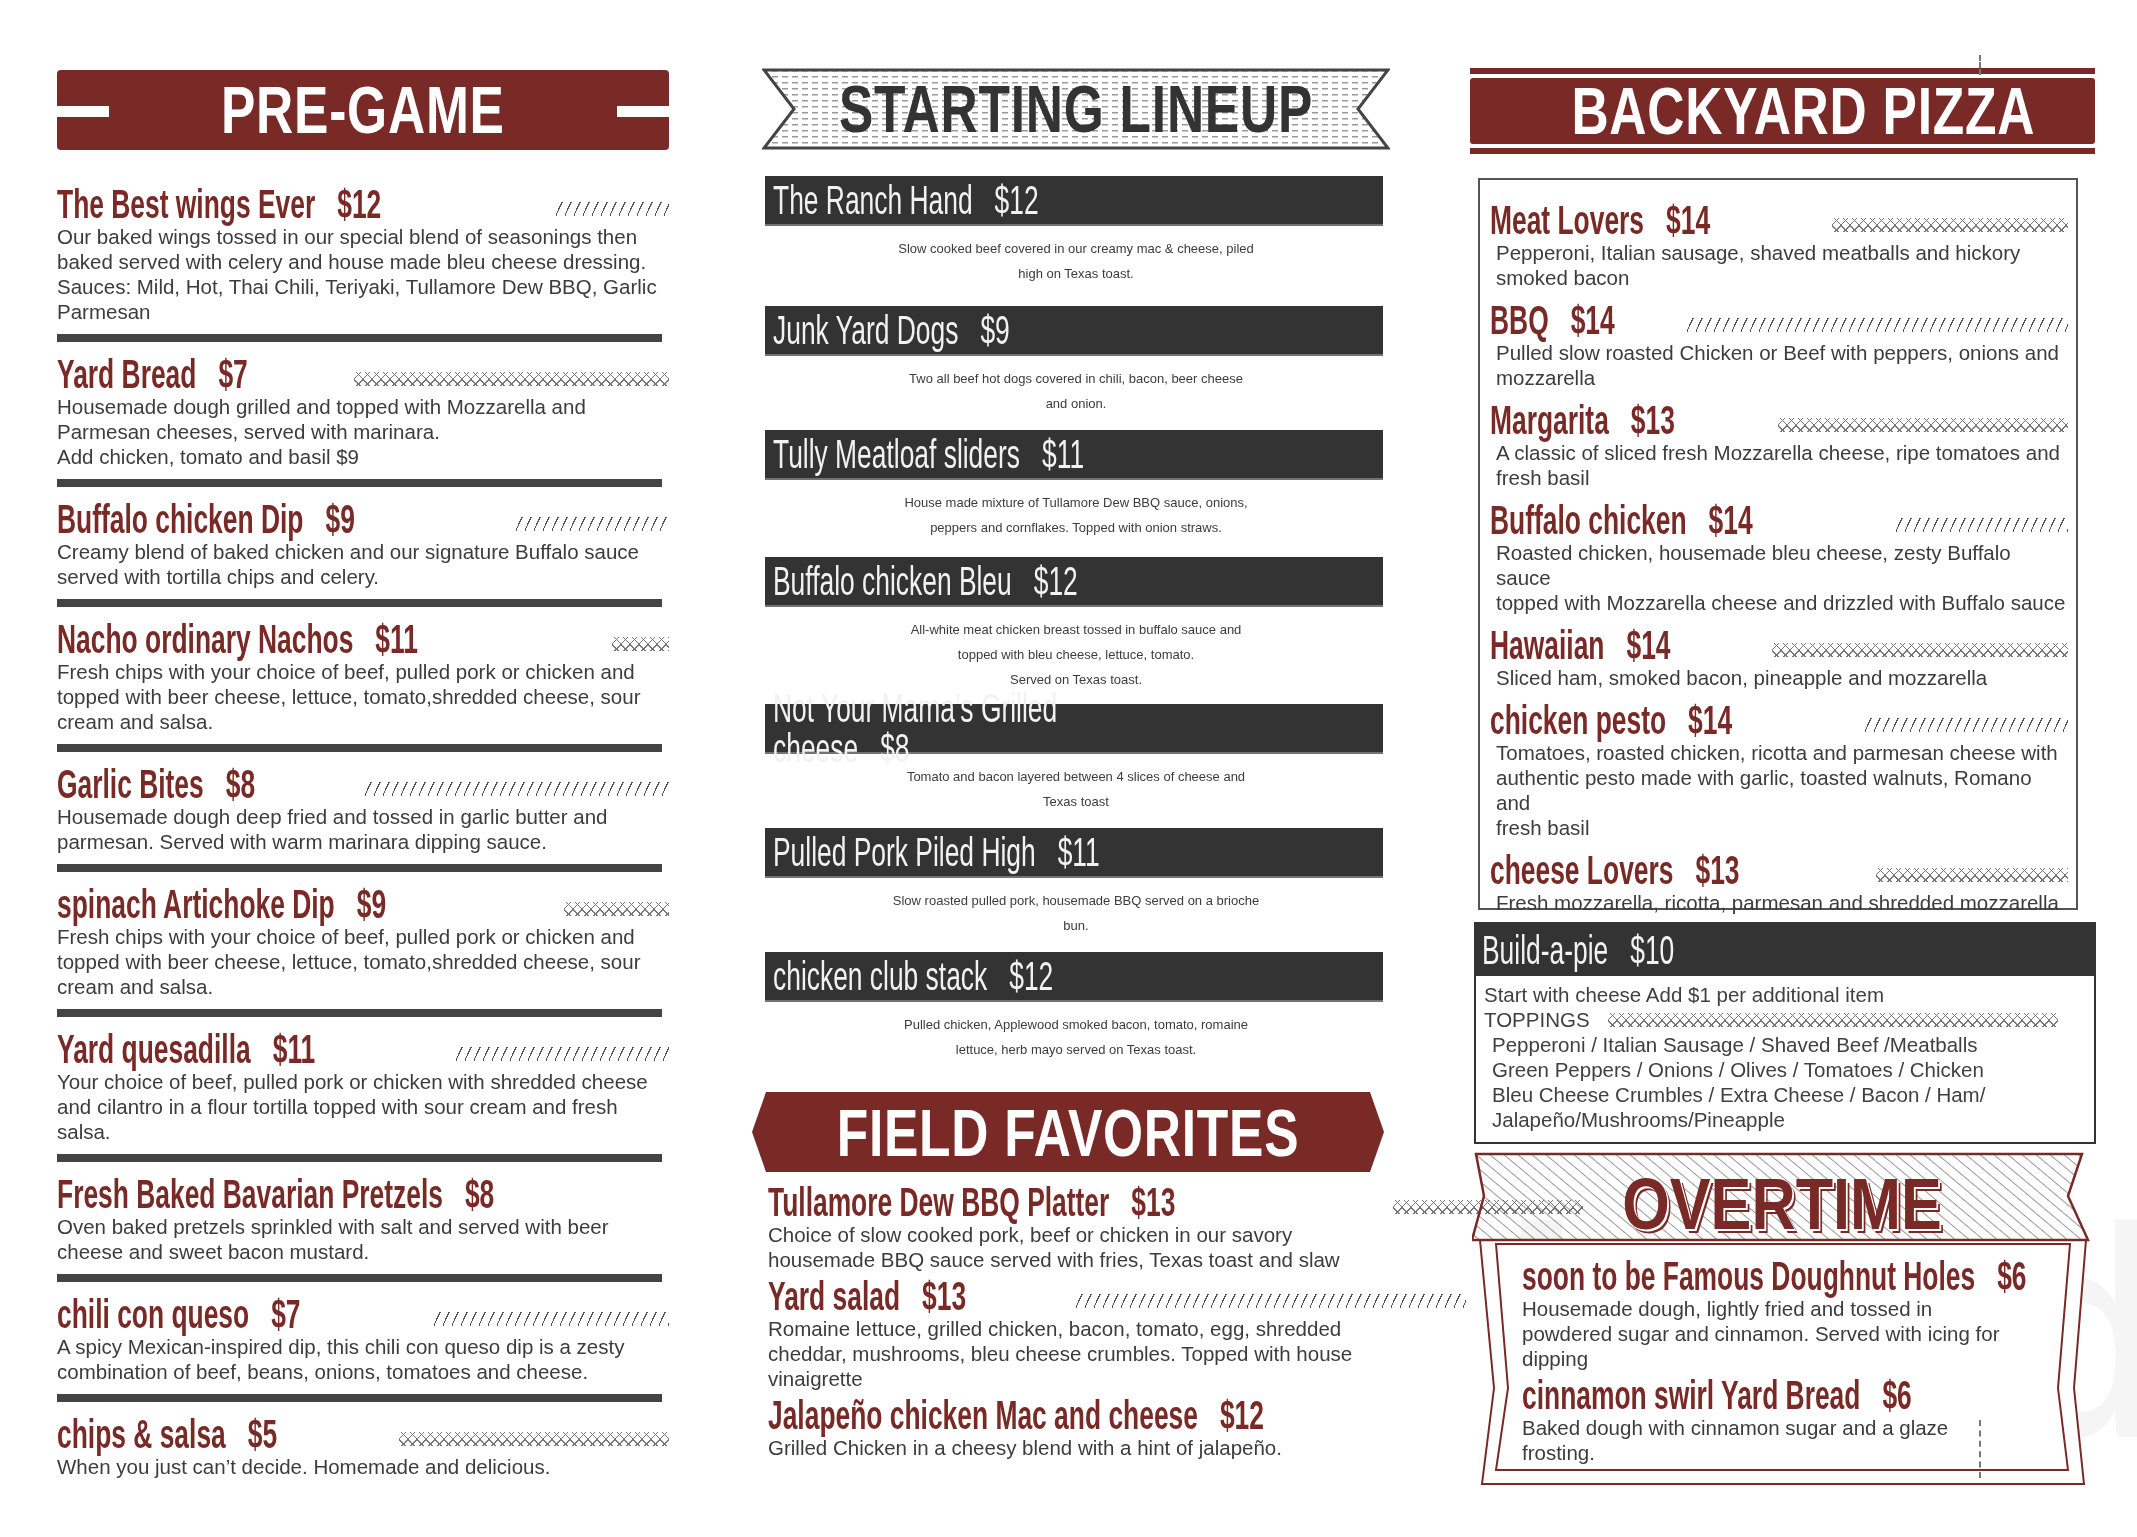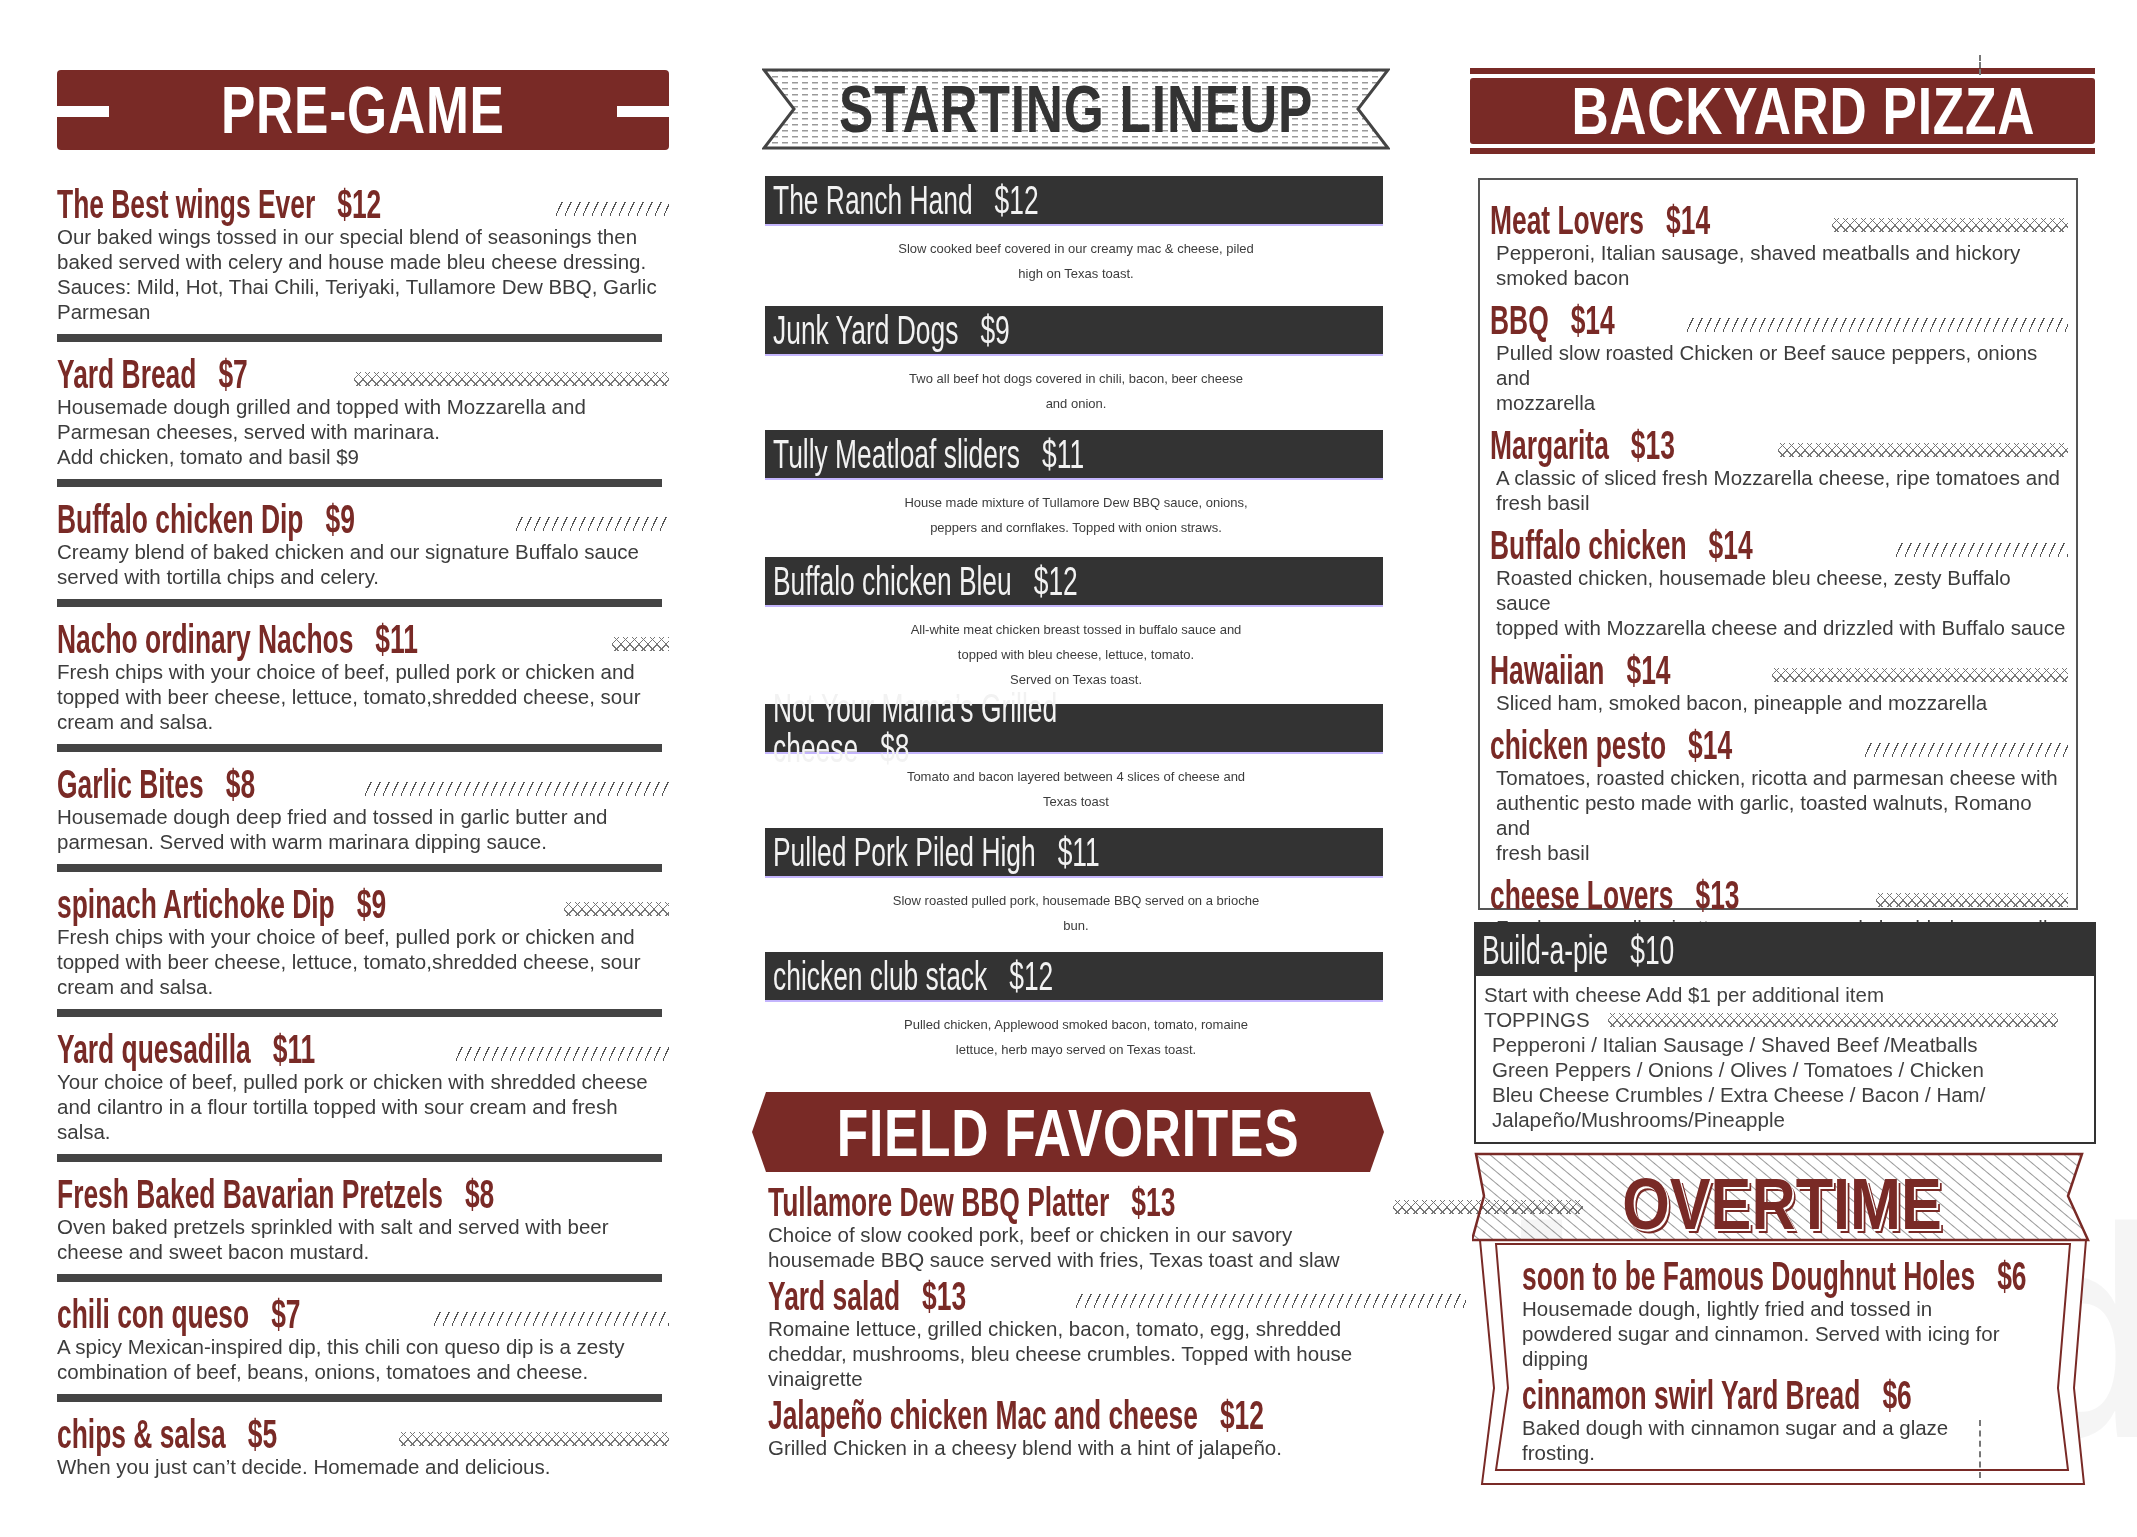--- a/index.html
+++ b/index.html
@@ -48,21 +48,21 @@
 
   
   #col2 { left: 762px; width: 630px; }
   .ribbon {
     position: absolute; left: 0; top: 68px; width: 628px; height: 82px;
   }
   .ribbon svg { position: absolute; left: 0; top: 0; }
   .ribbon .banner-title { color: #333; position: absolute; left: 0; right: 0; top: 8px; text-align: center; }
   .dark-item { position: absolute; left: 3px; width: 618px; }
   .dark-bar {
-    height: 50px; background: #333; border-bottom: 2px solid #c4b5fd;
+    height: 50px; background: #333; border-bottom: 2px solid #737373;
     display: flex; align-items: center; padding-left: 8px;
   }
   .dark-bar .item-name { color: #f2f2f2; font-weight: normal; font-size: 40px; }
   .dark-desc { padding: 10px 0 0 4px; font-size: 13px; line-height: 25px; color: #3c3c3c; white-space: pre-line; text-align: center; }
 
   .banner-red-hex {
     position: absolute; left: -10px; top: 1092px; width: 632px; height: 80px;
   }
   .banner-red-hex svg { position: absolute; left: 0; top: 0; }
   .banner-red-hex .banner-title { position: absolute; left: 0; right: 0; top: 8px; text-align: center; }
@@ -336,21 +336,21 @@
           <span class="leader xx"></span>
         </div>
         <div class="desc">Pepperoni, Italian sausage, shaved meatballs and hickory
 smoked bacon</div>
       </div>
       <div class="pz-item">
         <div class="item-head">
           <span class="item-name cond"><span>BBQ</span>&nbsp;&nbsp;&nbsp;<span>$14</span></span>
           <span class="leader slash"></span>
         </div>
-        <div class="desc">Pulled slow roasted Chicken or Beef sauce peppers, onions and
+        <div class="desc">Pulled slow roasted Chicken or Beef with peppers, onions and
 mozzarella</div>
       </div>
       <div class="pz-item">
         <div class="item-head">
           <span class="item-name cond"><span>Margarita</span>&nbsp;&nbsp;&nbsp;<span>$13</span></span>
           <span class="leader xx"></span>
         </div>
         <div class="desc">A classic of sliced fresh Mozzarella cheese, ripe tomatoes and
 fresh basil</div>
       </div>

